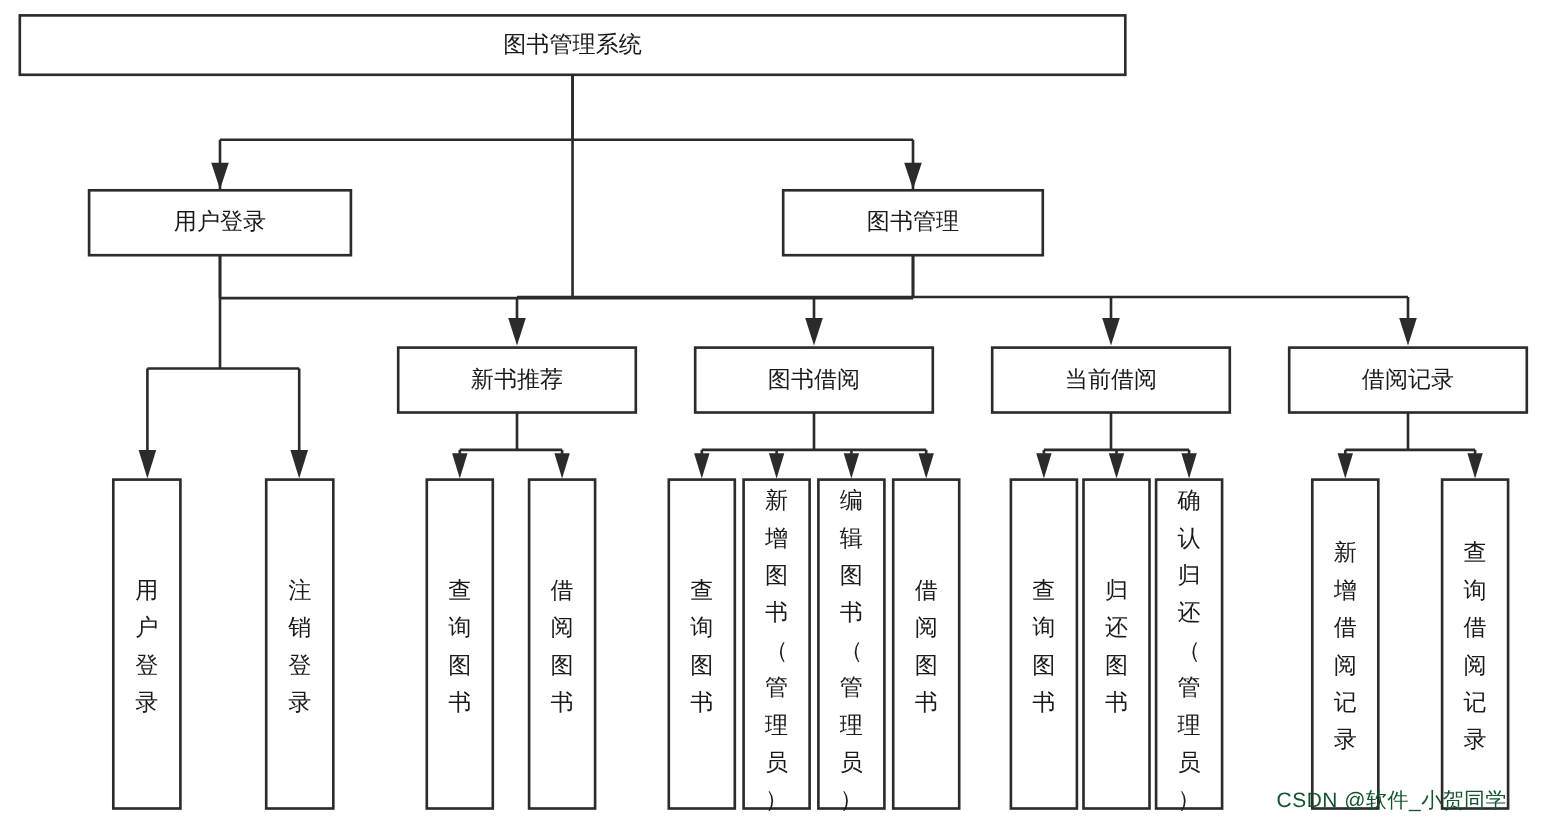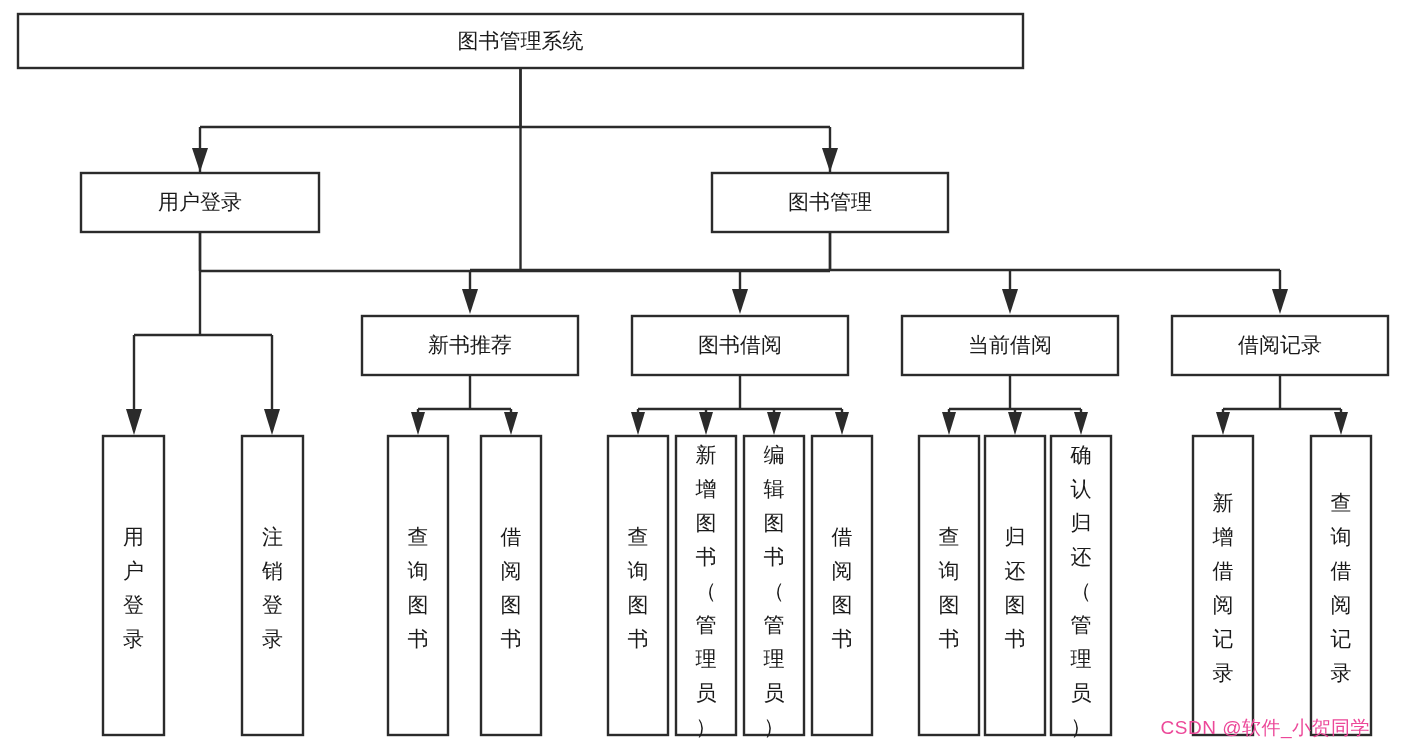--- a/index.html
+++ b/index.html
@@ -54,21 +54,21 @@
   .edge-arrow {
     fill: #2b2b2b;
     stroke: none;
   }
   .watermark {
     position: absolute;
     right: 12px;
     bottom: 6px;
     font-family: "Liberation Sans", "DejaVu Sans", sans-serif;
     font-size: 19px;
-    color: #ec4899;
+    color: #14532d;
     letter-spacing: 0.5px;
     white-space: nowrap;
     pointer-events: none;
   }
 </style>
 </head>
 <body>
 
 <div id="diagram-root">
 

